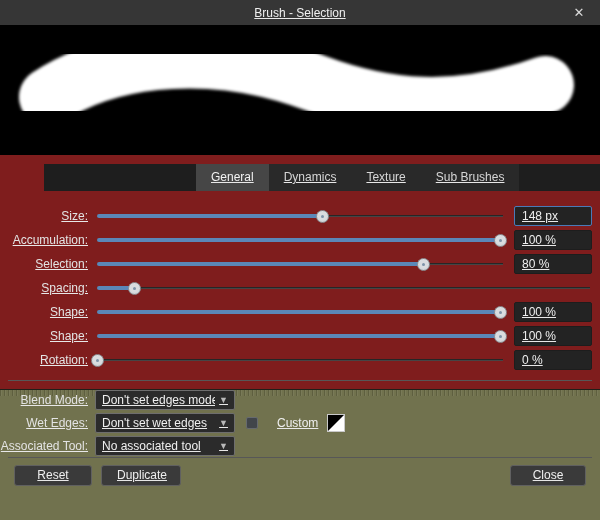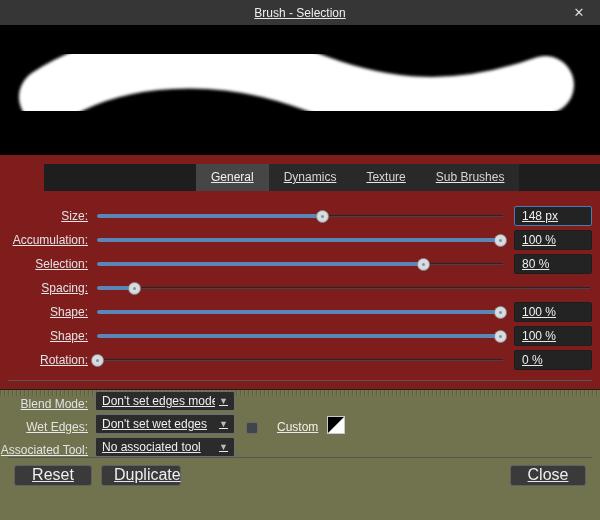--- a/index.html
+++ b/index.html
@@ -34,35 +34,35 @@
   .track-fill { position:absolute; left:2px; top:10px; height:4px; background:#5b87b8; border-radius:2px; }
   .handle { position:absolute; top:6px; width:13px; height:13px; border-radius:50%; background:radial-gradient(circle at 50% 40%, #d9dcdf 0 55%, #b9bec3 100%); border:1px solid #8e9398; }
   .handle::after { content:""; position:absolute; left:4px; top:4px; width:3px; height:3px; border-radius:50%; background:#7d93a8; }
   .sval { width:78px; height:20px; margin-left:9px; flex:0 0 auto; background:#232323; border:1px solid #1d1d1d; border-radius:2px; color:#efefef; font-family:"Liberation Sans", sans-serif; font-size:12px; padding:0 7px; outline:none; }
   .sval.focused { border:1px solid #4a7ab8; }
 
   .hr { border-top:1px solid #575757; margin:4px 8px 0 8px; }
 
   
   .opts { padding:7px 0 0 0; }
-  .orow { height:23px; display:flex; align-items:flex-end; }
+  .orow { height:23px; display:flex; align-items:center; }
   .olabel { width:95px; text-align:right; padding-right:7px; color:#e3e3e3; flex:0 0 auto; }
   .dropdown { width:140px; height:20px; background:#2b2b2b; border:1px solid #6e6e6e; border-radius:2px; display:flex; align-items:center; padding:0 6px; cursor:default; }
   .dropdown .dd-text { flex:1 1 auto; white-space:nowrap; overflow:hidden; color:#f0f0f0; }
   .dropdown .dd-arrow { color:#b9b9b9; font-size:9px; margin-left:4px; }
   .checkbox { width:12px; height:12px; background:#41454a; border:1px solid #666a6e; border-radius:2px; margin-left:11px; flex:0 0 auto; }
   .custom-label { margin-left:19px; color:#f0f0f0; }
   .swatch { width:18px; height:18px; margin-left:9px; border:1px solid #c9c9c9; background:linear-gradient(135deg, #000 49.5%, #fff 50.5%); flex:0 0 auto; }
 
   .spacer { flex:1 1 auto; }
 
   
   .footer-hr { border-top:1px solid #575757; margin:0 8px; }
   .btnrow { height:38px; display:flex; align-items:center; padding:0 14px 4px 14px; }
-  .btn { height:21px; background:#3a3a3a; border:1px solid #606060; border-radius:3px; color:#efefef; font-family:"Liberation Sans", sans-serif; font-size:16px; padding:0 10px; cursor:default; }
+  .btn { height:21px; background:#3a3a3a; border:1px solid #606060; border-radius:3px; color:#efefef; font-family:"Liberation Sans", sans-serif; font-size:12px; padding:0 10px; cursor:default; }
   .btn-reset { width:78px; }
   .btn-duplicate { width:80px; margin-left:9px;padding-left:12px; }
   .btn-close { width:76px; margin-left:auto; }
 
   .desktop-strip { height:6px; background:#71724e; background-image:repeating-linear-gradient(90deg, rgba(40,40,20,.25) 0 1px, rgba(255,255,255,.06) 1px 2px, transparent 2px 4px); }
 </style>
 </head>
 <body>
 
 <div class="dialog">

